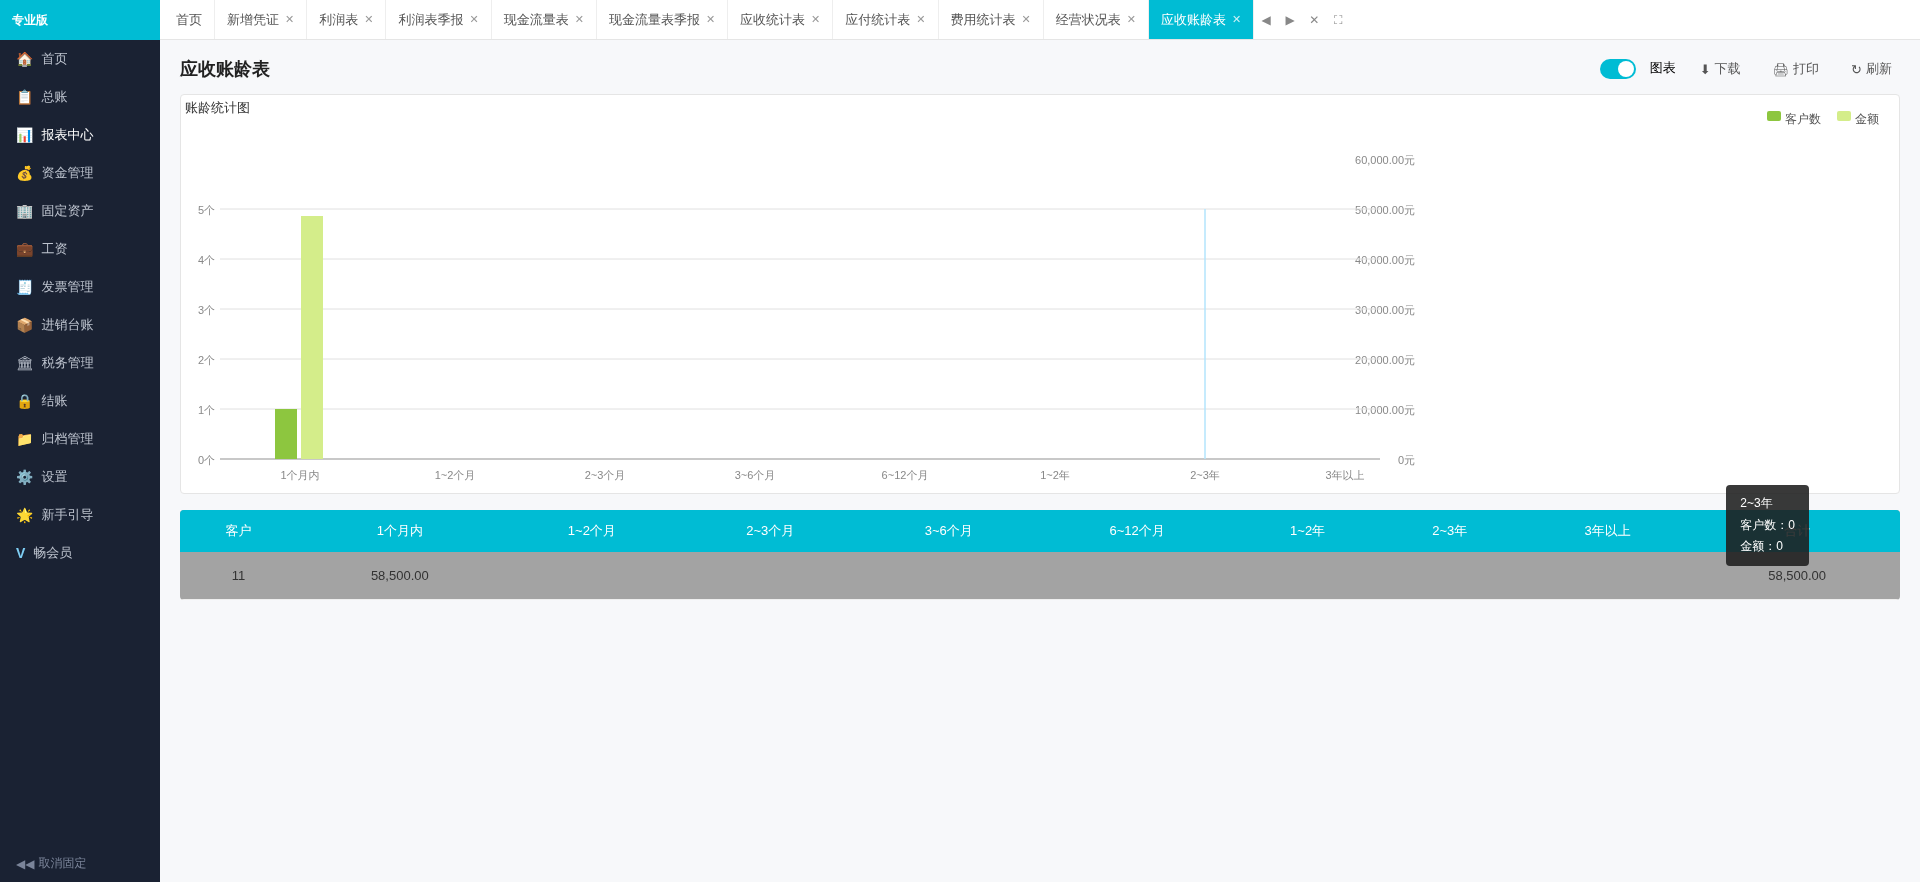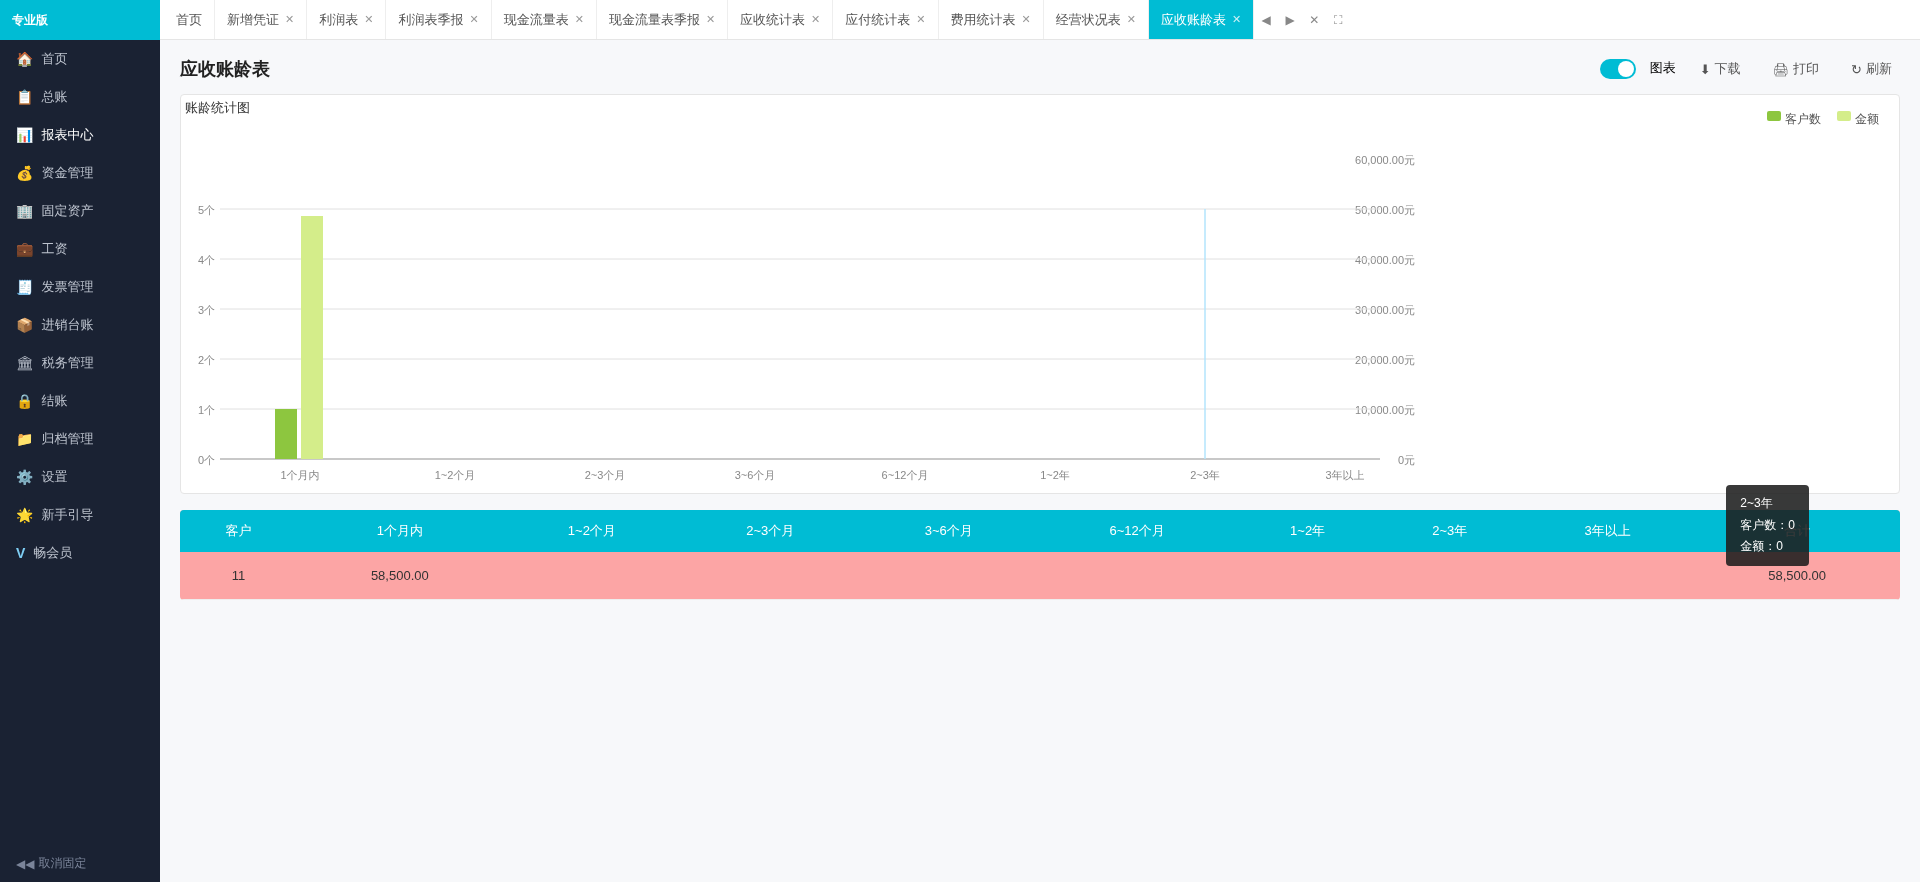--- a/index.html
+++ b/index.html
@@ -174,21 +174,21 @@
     .legend-item { display: flex; align-items: flex-start; gap: 4px; }
     .legend-color { width: 14px; height: 10px; border-radius: 2px; }
 
     
     .chart-svg-wrap { position: relative; }
 
     
     .data-table {
       width: 100%;
       border-collapse: collapse;
-      background: #fca5a5;
+      background: #a3a3a3;
       border-radius: 4px;
       overflow: hidden;
     }
     .data-table thead tr {
       background: #00bcd4;
       color: white;
     }
     .data-table thead th {
       padding: 12px 8px;
       text-align: center;

